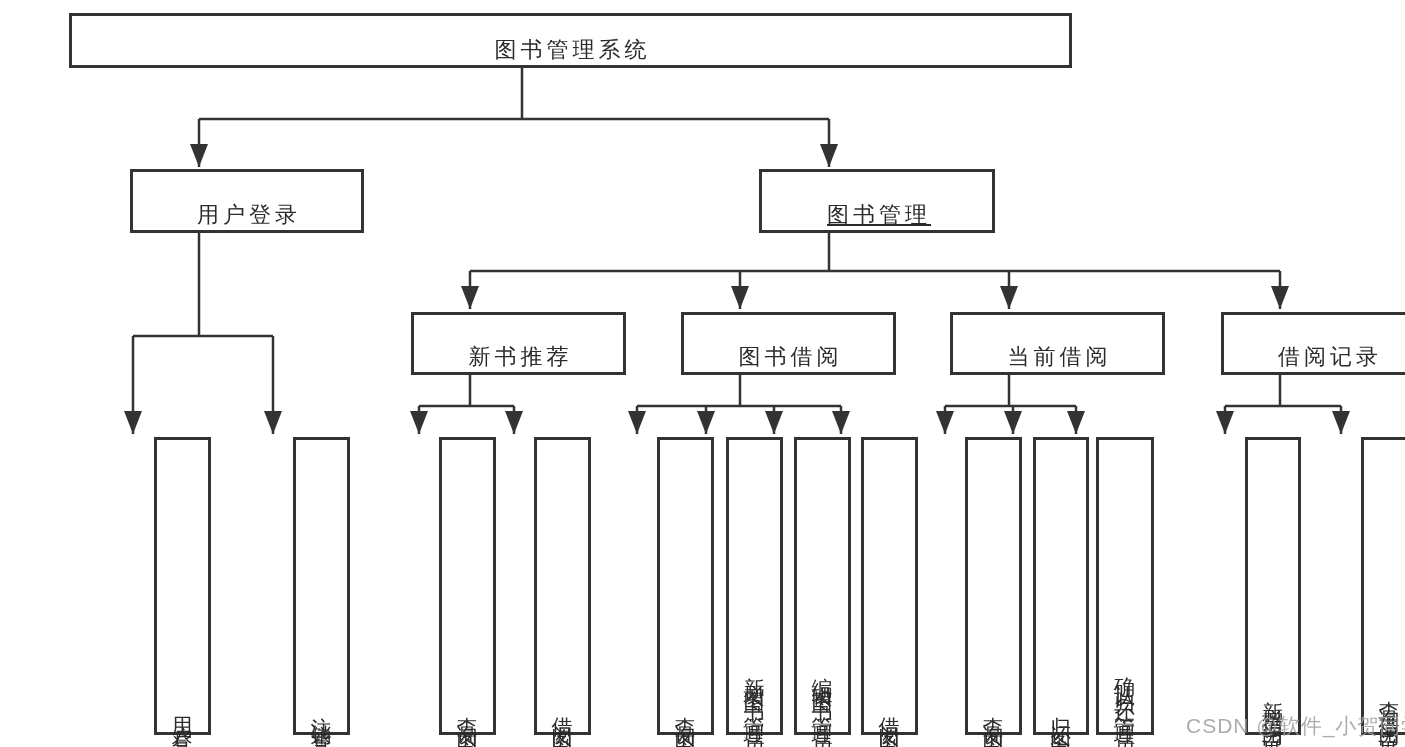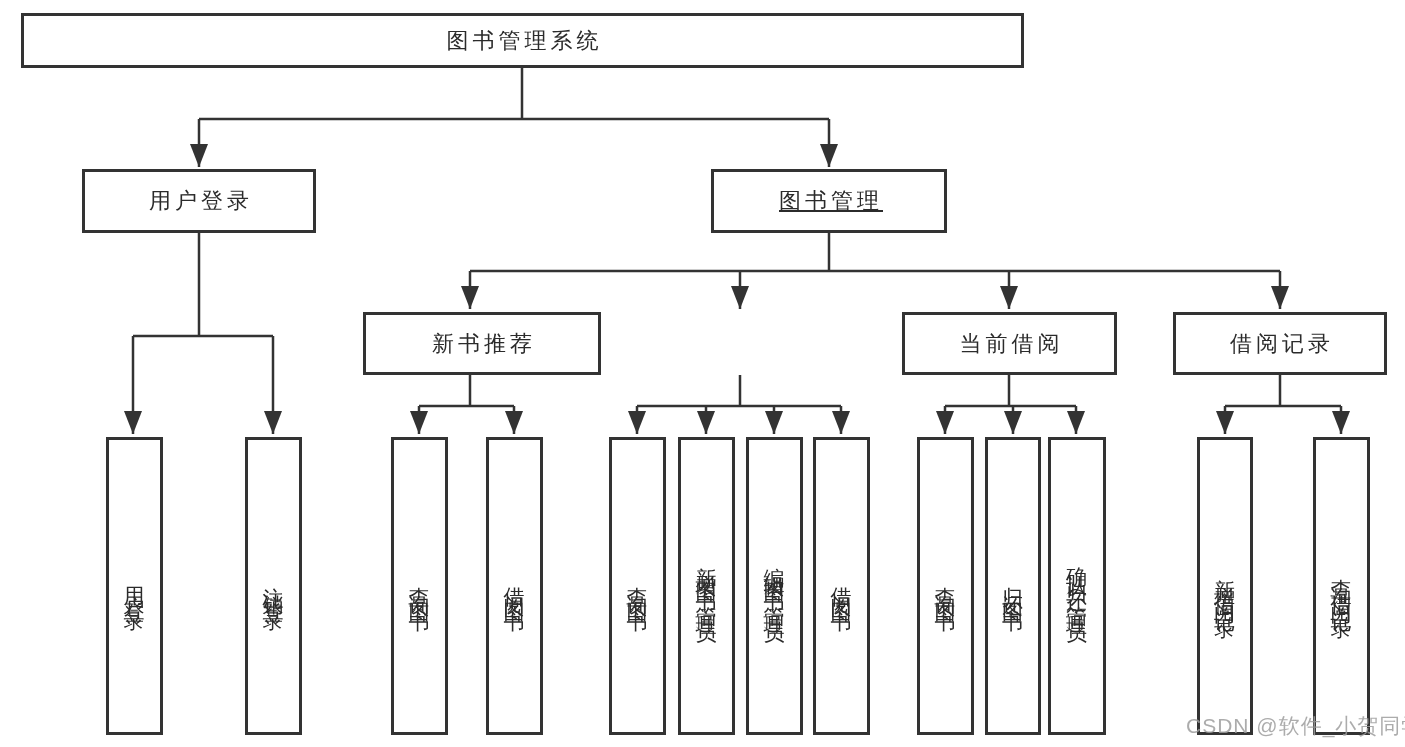--- a/index.html
+++ b/index.html
@@ -18,23 +18,24 @@
     left: 0; top: 0;
     width: 1405px; height: 747px;
   }
 
   .node {
     position: absolute;
     box-sizing: border-box;
     border: 3px solid #333333;
     background: #ffffff;
     display: flex;
-    align-items: center;
+    align-items: flex-end;
     justify-content: center;
     color: #2b2b2b;
+    margin-left: 48px;
   }
 
   .hlabel {
     font-size: 22px;
     letter-spacing: 4px;
     white-space: nowrap;
     text-indent: 4px; 
   }
 
   .leaf .vtext {
@@ -107,22 +108,25 @@
     <span class="hlabel">图书管理系统</span>
   </div>
 
   <div class="node" style="left:82px; top:169px; width:234px; height:64px;">
     <span class="hlabel">用户登录</span>
   </div>
   <div class="node" style="left:711px; top:169px; width:236px; height:64px;text-decoration:underline;">
     <span class="hlabel">图书管理</span>
   </div>
 
-  <div class="node" style="left:363px; top:312px; width:238px; height:63px;">
+  <div class="node" style="left:363px; top:312px; width:215px; height:63px;">
     <span class="hlabel">新书推荐</span>
+  </div>
+  <div class="node" style="left:633px; top:312px; width:215px; height:63px;">
+    <span class="hlabel">图书借阅</span>
   </div>
   <div class="node" style="left:902px; top:312px; width:215px; height:63px;font-family:Liberation Mono, monospace;">
     <span class="hlabel">当前借阅</span>
   </div>
   <div class="node" style="left:1173px; top:312px; width:214px; height:63px;">
     <span class="hlabel">借阅记录</span>
   </div>
 
   <div class="node leaf" style="left:106px; top:437px; width:57px; height:298px;">
     <span class="vtext">用户登录</span>

